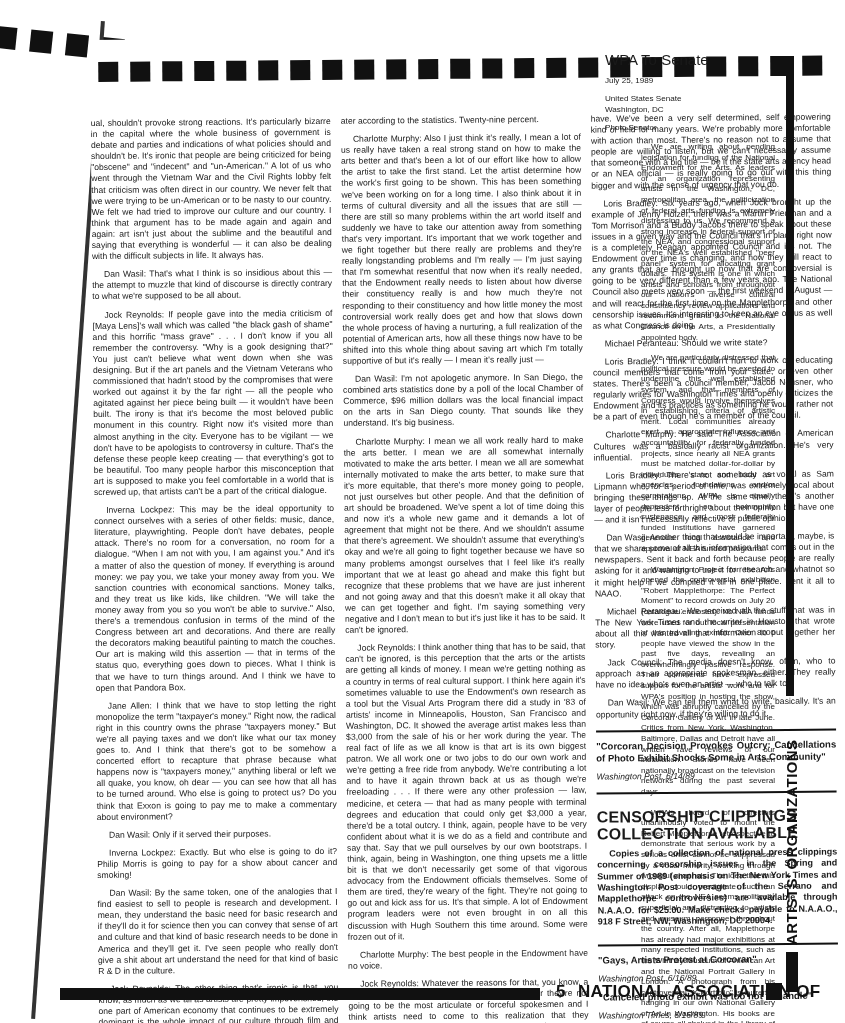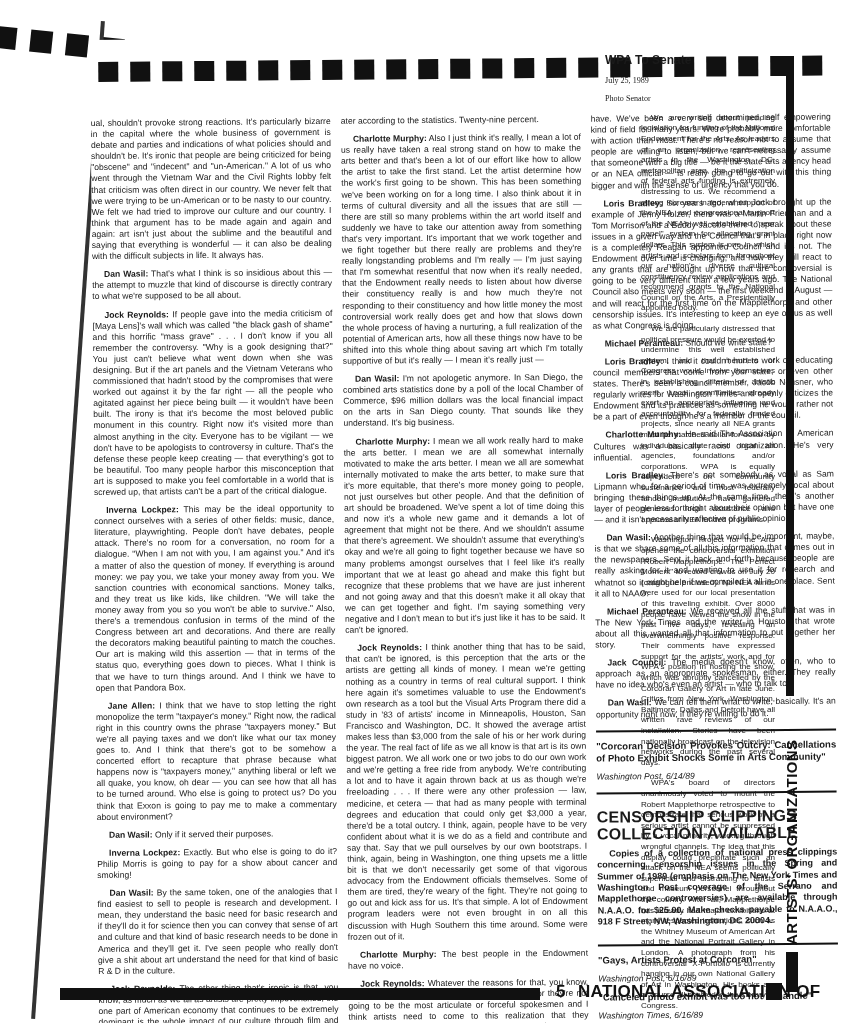--- a/index.html
+++ b/index.html
@@ -26,39 +26,39 @@
   }
   .dash-row { position: absolute; top: 22px; left: 8px; display: flex; gap: 12px; }
   .dash-row span { width: 20px; height: 20px; background: #111; display: block; }
 
   .col {
     position: absolute; top: 78px; font-size: 8.6px; line-height: 11.1px;
     text-align: justify; color: #1a1a1a;
   }
   .col p { margin-bottom: 7px; text-indent: 12px; }
   .col p.noindent { text-indent: 0; }
-  .spk { font-weight: bold; }
+  .spk { font-weight: normal; }
   .col1 { left: 0px; width: 240px; }
   .col2 { left: 250px; width: 240px; }
   .col3 { left: 500px; width: 240px; }
 
   .clip-rule { border-top: 2px solid #111; margin: 10px 0 8px 0; }
   .clip-title { font-weight: bold; font-size: 9.5px; line-height: 12px; text-indent: 0 !important; }
   .clip-source { font-style: italic; font-size: 8.6px; text-indent: 0 !important; margin-bottom: 5px; }
 
   .censor-head { font-size: 16px; font-weight: bold; line-height: 17px; letter-spacing: 0.2px; margin: 14px 0 6px 0; }
   .censor-body { font-weight: bold; font-size: 9px; line-height: 11.4px; text-indent: 12px; text-align: justify; }
 
   
   .letter {
     position: absolute; left: 605px; top: 55px; width: 170px;
     font-size: 8.1px; line-height: 10.6px; text-align: justify; color: #1a1a1a;
   }
-  .letter h2 { font-size: 12px; font-weight: bold; margin-bottom: 10px; }
-  .letter .meta { margin-bottom: 8px; text-indent: 0; font-family: Liberation Serif, serif; }
+  .letter h2 { font-size: 15px; font-weight: normal; margin-bottom: 10px; }
+  .letter .meta { margin-bottom: 8px; text-indent: 0; }
   .letter p { margin-bottom: 10px; text-indent: 10px; margin-left: 36px; }
 
   .right-rule { position: absolute; left: 786px; top: 56px; width: 8px; height: 640px; background: #111; }
   .side-label {
     position: absolute; left: 783px; top: 945px; transform-origin: left top;
     transform: rotate(-90deg); font-weight: bold; font-size: 15px; letter-spacing: 0.4px;
     white-space: nowrap; color: #111;
   }
   .side-block { position: absolute; left: 786px; top: 952px; width: 12px; height: 40px; background: #111; }
 
@@ -210,20 +210,24 @@
         <p class="clip-title">"Canceled photo exhibit was too hot to handle"</p>
         <p class="clip-source">Washington Times, 6/16/89</p>
       </div>
 
   </div>
 </div>
 
 <div class="letter">
   <h2>WPA To Senate</h2>
   <div class="meta">July 25, 1989</div>
+  <div class="meta">
+    <div>United States Senate</div>
+    <div>Washington, DC</div>
+  </div>
   <div class="meta">Photo Senator</div>
   <div id="letter-body">
       <p>We are writing about pending legislation for funding of the National Endowment for the Arts. As leaders of an organization representing artists in the Washington, DC, metropolitan area, the politicization of federal arts funding is extremely distressing to us. We recommend a strong increase in federal support of the NEA, and congressional support of the NEA's well established "peer panel" system for allocating grant dollars. This system is one in which artists and scholars from throughout our nation's diverse cultural constituency review applications and recommend grants to the National Council on the Arts, a Presidentially appointed body.</p>
       <p>We are particularly distressed that political pressure would be exerted to undermine this well established system, and that members of Congress would involve themselves in establishing criteria of artistic merit. Local communities already exert an appropriate influence and accountability for federally funded projects, since nearly all NEA grants must be matched dollar-for-dollar by individuals, state and local art agencies, foundations and/or corporations. WPA is equally dependent on community sustenance and most federally funded institutions have garnered generous local assistance and approval of NEA funded programs.</p>
       <p>Washington Project for the Arts opened the controversial exhibition "Robert Mapplethorpe: The Perfect Moment" to record crowds on July 20 (catalogue enclosed). No NEA funds were used for our local presentation of this traveling exhibit. Over 8000 people have viewed the show in the past five days, revealing an overwhelmingly positive response. Their comments have expressed support for the artists' work and for WPA's position in hosting the show, which was abruptly cancelled by the Corcoran Gallery of Art in late June. Critics from New York, Washington, Baltimore, Dallas and Detroit have all written rave reviews of our installation. Stories have been nationally broadcast on the television networks during the past several days.</p>
       <p>WPA's board of directors unanimously voted to mount the Robert Mapplethorpe retrospective to demonstrate that serious work by a serious artist cannot be suppressed by a vocal minority, working through wrongful channels. The idea that this display could precipitate such an attack on the NEA seems politically superficial and distracting to artists and museum personnel throughout the country. After all, Mapplethorpe has already had major exhibitions at many respected institutions, such as the Whitney Museum of American Art and the National Portrait Gallery in London. A photograph from his controversial "X-Portfolio" is currently hanging in our own National Gallery of Art in Washington. His books are of course all shelved in the Library of Congress.</p>
       <p>It should be clearly noted by a concerned Congress in touch with its constituents that the American public strongly favors dramatic increases in public support of the arts, not reductions of any kind. Last year pollster Lou Harris presented the findings of his national survey, "Americans and the Arts V," at a congressional luncheon (excerpt enclosed). He cited the willingness of 56% of those polled "to see their taxes increased by $25 annually in order to obtain federal funding for the arts. A big 75% said they would endure a $10 hike in federal taxes for this purpose." With over 106 million individual tax returns filed last year, Congress should be encouraged to consider real desires and creative potential of the American people, whose souls are truly revealed through the arts.</p>
     </div>
 </div>
 

